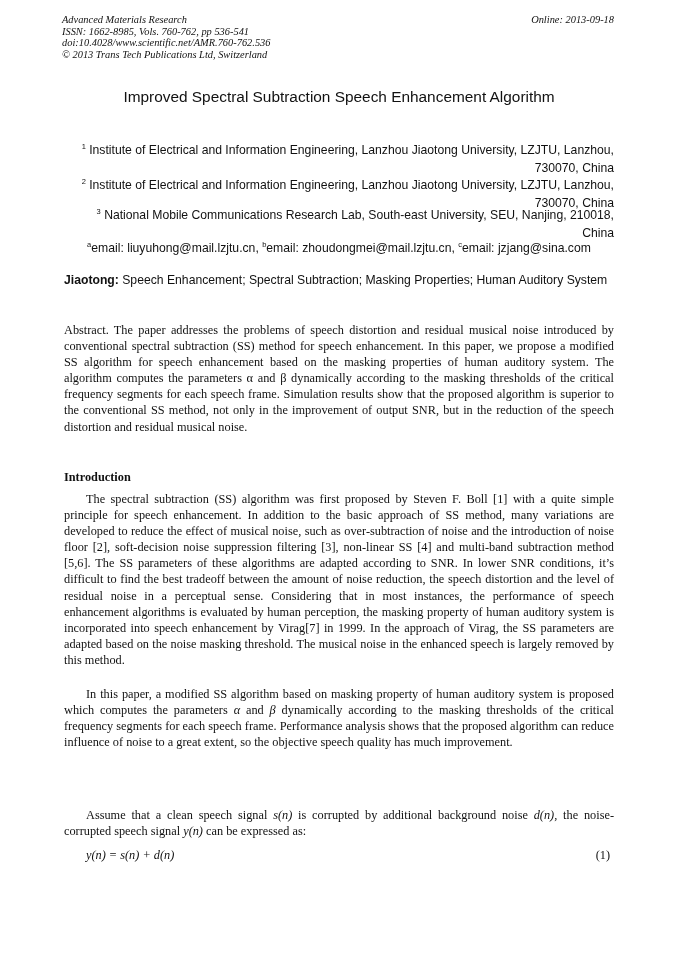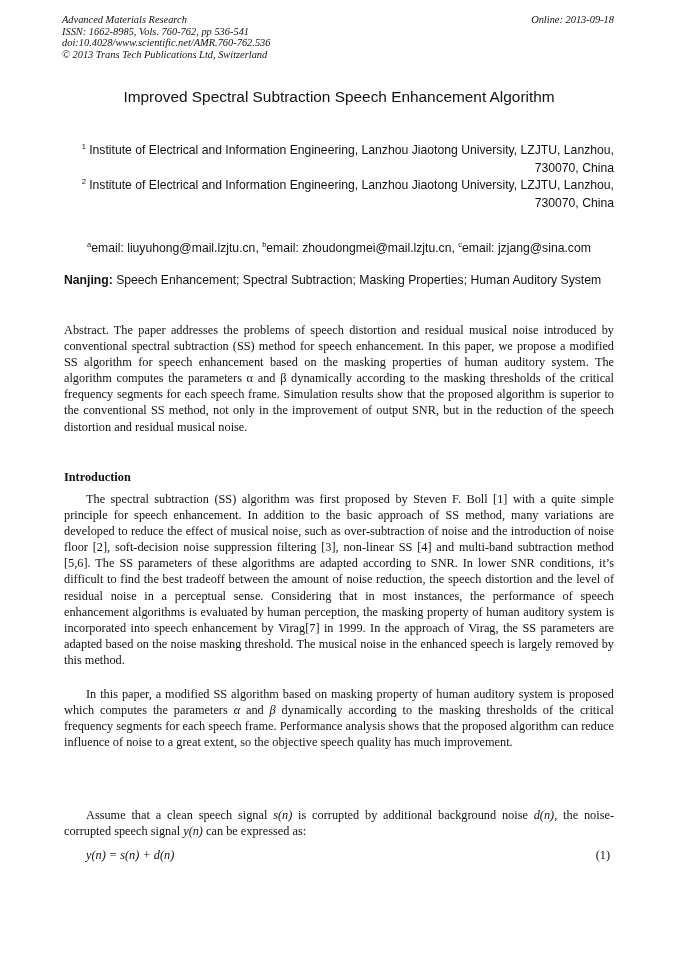--- a/index.html
+++ b/index.html
@@ -58,29 +58,33 @@
 
 
   <div class="content affil affil1 sans">
     <div><sup>1</sup> <span>Institute of Electrical and Information Engineering, Lanzhou Jiaotong University, LZJTU, Lanzhou,</span></div>
     <div>730070, China</div>
   </div>
   <div class="content affil affil2 sans">
     <div><sup>2</sup> <span>Institute of Electrical and Information Engineering, Lanzhou Jiaotong University, LZJTU, Lanzhou,</span></div>
     <div>730070, China</div>
   </div>
+  <div class="content affil affil3 sans">
+    <div><sup>3</sup> <span>National Mobile Communications Research Lab, South-east University, SEU, Nanjing, 210018,</span></div>
+    <div>China</div>
+  </div>
 
   <div class="content emails sans">
     <sup>a</sup><span>email: liuyuhong@mail.lzjtu.cn,</span>
     <sup>b</sup><span>email: zhoudongmei@mail.lzjtu.cn,</span>
     <sup>c</sup><span>email: jzjang@sina.com</span>
   </div>
 
   <div class="content keywords sans">
-    <b>Nanjing:</b> <span>Speech Enhancement; Spectral Subtraction; Masking Properties; Human Auditory System</span>
+    <b>Jiaotong:</b> <span>Speech Enhancement; Spectral Subtraction; Masking Properties; Human Auditory System</span>
   </div>
 
   <div class="content para abstract serif">
     <b>Abstract.</b> <span>The paper addresses the problems of speech distortion and residual musical noise introduced by conventional spectral subtraction (SS) method for speech enhancement. In this paper, we propose a modified SS algorithm for speech enhancement based on the masking properties of human auditory system. The algorithm computes the parameters α and β dynamically according to the masking thresholds of the critical frequency segments for each speech frame. Simulation results show that the proposed algorithm is superior to the conventional SS method, not only in the improvement of output SNR, but in the reduction of the speech distortion and residual musical noise.</span>
   </div>
 
   <div class="content h-intro serif">Introduction</div>
   <div class="content para intro1 serif">The spectral subtraction (SS) algorithm was first proposed by Steven F. Boll [1] with a quite simple principle for speech enhancement. In addition to the basic approach of SS method, many variations are developed to reduce the effect of musical noise, such as over-subtraction of noise and the introduction of noise floor [2], soft-decision noise suppression filtering [3], non-linear SS [4] and multi-band subtraction method [5,6]. The SS parameters of these algorithms are adapted according to SNR. In lower SNR conditions, it’s difficult to find the best tradeoff between the amount of noise reduction, the speech distortion and the level of residual noise in a perceptual sense. Considering that in most instances, the performance of speech enhancement algorithms is evaluated by human perception, the masking property of human auditory system is incorporated into speech enhancement by Virag[7] in 1999. In the approach of Virag, the SS parameters are adapted based on the noise masking threshold. The musical noise in the enhanced speech is largely removed by this method.</div>
   <div class="content para intro2 serif"><span>In this paper, a modified SS algorithm based on masking property of human auditory system is proposed which computes the parameters </span><i>α</i><span> and </span><i>β</i><span> dynamically according to the masking thresholds of the critical frequency segments for each speech frame. Performance analysis shows that the proposed algorithm can reduce influence of noise to a great extent, so the objective speech quality has much improvement.</span></div>
 

